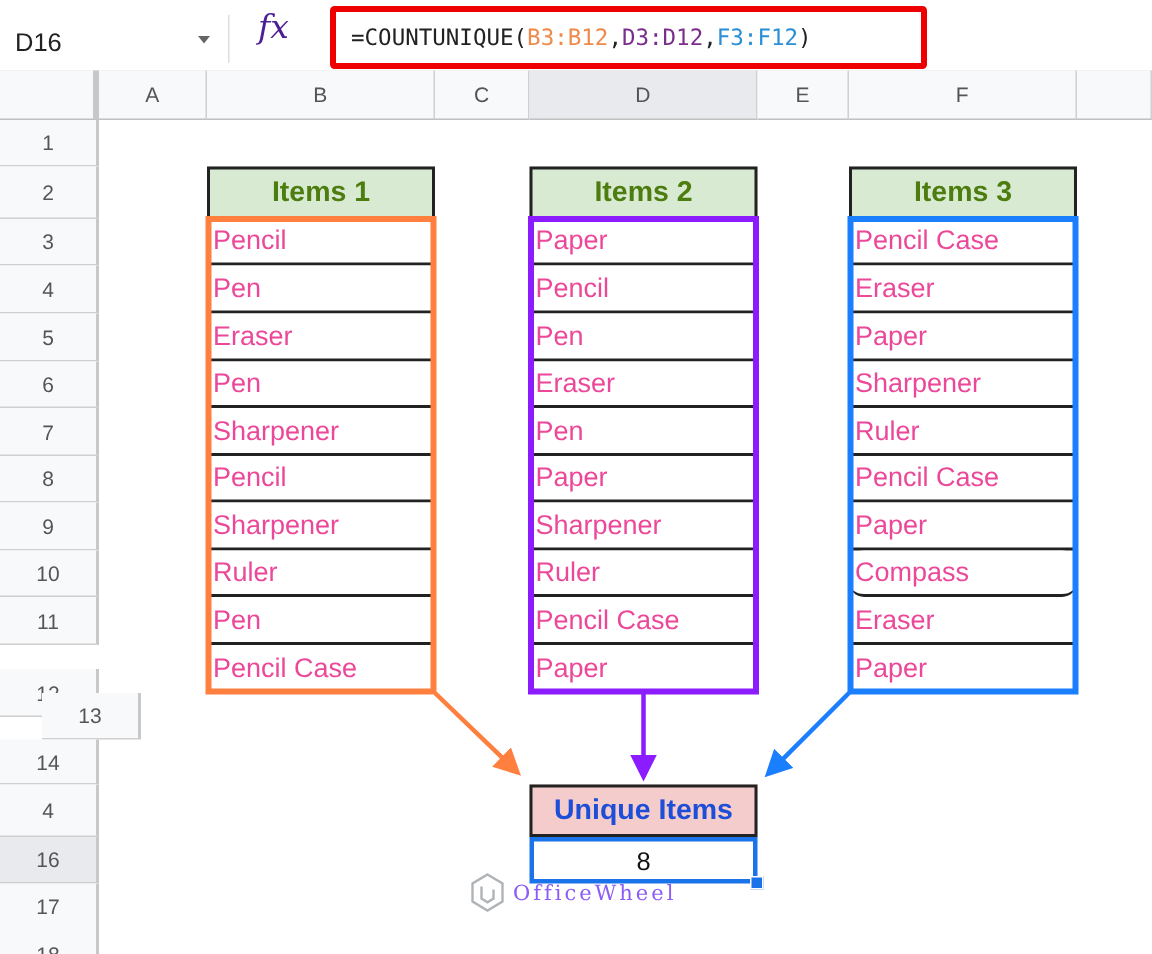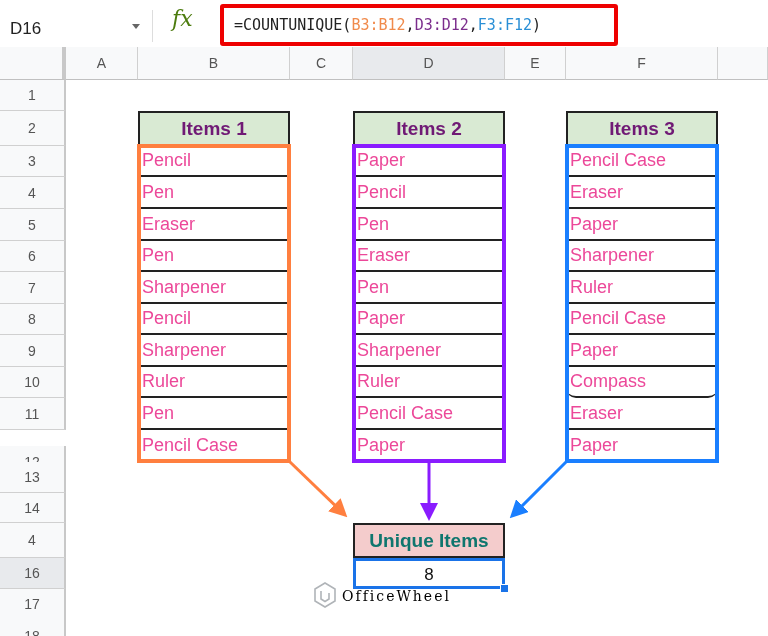--- a/index.html
+++ b/index.html
@@ -1,35 +1,35 @@
 <!DOCTYPE html>
 <html><head>
 <meta charset="utf-8">
 <style>
   html, body { margin:0; padding:0; }
   body { width:768px; height:636px; overflow:hidden; background:#fff; position:relative; font-family:"Liberation Sans", sans-serif; }
   .fbar { position:absolute; left:0; top:0; width:768px; height:47px; background:#fff; border-bottom:1px solid #d8d8d8; }
   .namebox { position:absolute; left:10px; top:0; height:47px; line-height:58px; font-size:17px; color:#222; }
   .nb-arrow { position:absolute; left:132px; top:24px; width:0; height:0; border-left:4px solid transparent; border-right:4px solid transparent; border-top:5px solid #666; }
   .sep { position:absolute; left:152px; top:10px; width:1px; height:32px; background:#ddd; }
-  .fx { position:absolute; left:172px; top:6px; font-family:"DejaVu Serif", serif; font-style:italic; font-size:22px; color:#4d7c0f; }
+  .fx { position:absolute; left:172px; top:6px; font-family:"DejaVu Serif", serif; font-style:italic; font-size:22px; color:#4c1d95; }
   .formula { position:absolute; left:220px; top:4px; width:380px; height:34px; border:4px solid #ee0000; border-radius:3px; font-family:"DejaVu Sans Mono", monospace; font-size:15px; line-height:34px; padding-left:10px; color:#222; white-space:nowrap; box-sizing:content-box; }
   .colhdr { position:absolute; top:47px; height:33px; background:#f8f9fa; border-right:1px solid #d0d0d0; border-bottom:1px solid #c0c0c0; box-sizing:border-box; text-align:center; line-height:33px; font-size:14px; color:#555; }
   .colhdr.sel { background:#e8eaed; }
   .rowhdr { position:absolute; left:0; width:66px; background:#f8f9fa; border-right:2px solid #c8c8c8; border-bottom:1px solid #d0d0d0; box-sizing:border-box; text-align:center; font-size:14px; color:#555; }
   .rowhdr.sel { background:#e8eaed; }
   .corner { position:absolute; left:0; top:47px; width:66px; height:33px; background:#f8f9fa; border-right:4px solid #c8c8c8; border-bottom:1px solid #c0c0c0; box-sizing:border-box; }
-  .th { position:absolute; background:#d9ead3; border:2px solid #222; box-sizing:border-box; text-align:center; font-weight:bold; font-size:19px; color:#701a75; }
+  .th { position:absolute; background:#d9ead3; border:2px solid #222; box-sizing:border-box; text-align:center; font-weight:bold; font-size:19px; color:#4d7c0f; }
   .cell { position:absolute; background:#fff; border-bottom:2px solid #222; box-sizing:border-box; font-size:18px; color:#ec4899; padding-left:4px; white-space:nowrap; }
   .frame { position:absolute; border:4px solid; box-sizing:border-box; pointer-events:none; }
-  .uh { position:absolute; left:353px; top:523px; width:152px; height:35px; background:#f4cccc; border:2px solid #222; box-sizing:border-box; text-align:center; line-height:31px; font-weight:bold; font-size:19px; color:#0f766e; }
+  .uh { position:absolute; left:353px; top:523px; width:152px; height:35px; background:#f4cccc; border:2px solid #222; box-sizing:border-box; text-align:center; line-height:31px; font-weight:bold; font-size:19px; color:#1d4ed8; }
   .uv { position:absolute; left:353px; top:558px; width:152px; height:31px; border:3px solid #1a73e8; box-sizing:border-box; text-align:center; line-height:27px; font-size:17px; color:#111; }
   .handle { position:absolute; left:500px; top:584px; width:7px; height:7px; background:#1a73e8; border:1px solid #fff; }
   .wm-icon { position:absolute; left:314px; top:582px; width:22px; height:26px; }
-  .wm-text { position:absolute; left:342px; top:588px; font-family:"DejaVu Serif", serif; font-size:14px; letter-spacing:2px; color:#000000; }
+  .wm-text { position:absolute; left:342px; top:588px; font-family:"DejaVu Serif", serif; font-size:14px; letter-spacing:2px; color:#8b5cf6; }
   svg.arrows { position:absolute; left:0; top:0; }
 </style>
 </head>
 <body>
 
 <div class="fbar">
   <div class="namebox">D16</div>
   <div class="nb-arrow"></div>
   <div class="sep"></div>
   <div class="fx">fx</div>
@@ -52,21 +52,21 @@
     <div class="rowhdr" style="top: 146px; height: 31px; line-height: 31px;">3</div>
     <div class="rowhdr" style="top: 177px; height: 32px; line-height: 32px;">4</div>
     <div class="rowhdr" style="top: 209px; height: 32px; line-height: 32px;">5</div>
     <div class="rowhdr" style="top: 241px; height: 31px; line-height: 31px;">6</div>
     <div class="rowhdr" style="top: 272px; height: 32px; line-height: 32px;">7</div>
     <div class="rowhdr" style="top: 304px; height: 31px; line-height: 31px;">8</div>
     <div class="rowhdr" style="top: 335px; height: 32px; line-height: 32px;">9</div>
     <div class="rowhdr" style="top: 367px; height: 31px; line-height: 31px;">10</div>
     <div class="rowhdr" style="top: 398px; height: 32px; line-height: 32px;">11</div>
     <div class="rowhdr" style="top: 446px; height: 32px; line-height: 32px;">12</div>
-    <div class="rowhdr" style="top: 462px; height: 31px; line-height: 31px;">13</div>
+    <div class="rowhdr" style="top: 462px; height: 31px; line-height: 31px; margin-left: 28px;">13</div>
     <div class="rowhdr" style="top: 493px; height: 30px; line-height: 30px;">14</div>
     <div class="rowhdr" style="top: 523px; height: 35px; line-height: 35px;">4</div>
     <div class="rowhdr sel" style="top: 558px; height: 31px; line-height: 31px;">16</div>
     <div class="rowhdr" style="top: 589px; height: 41px; line-height: 31px;">17</div>
     <div class="rowhdr" style="top: 620px; height: 32px; line-height: 32px;">18</div>
   </div>
 
 <div id="tables">
     <div class="th" style="left: 138px; top: 111px; width: 152px; height: 35px; line-height: 31px;">Items 1</div>
     <div class="cell" style="left: 138px; top: 146px; width: 152px; height: 31px; line-height: 29px;">Pencil</div>

